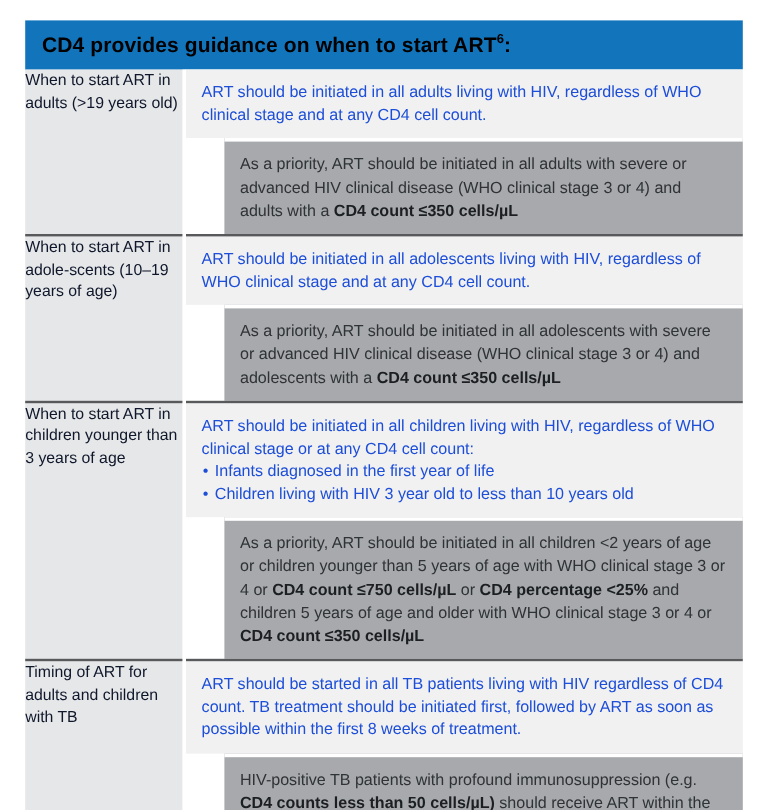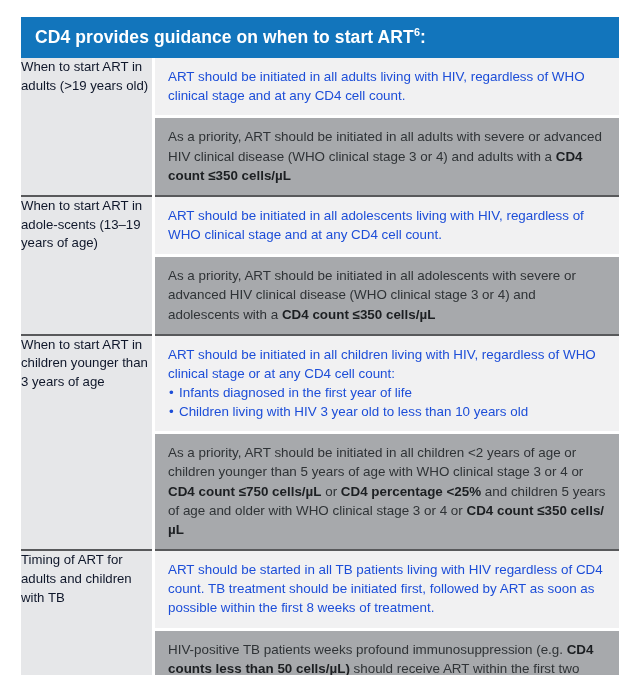--- a/index.html
+++ b/index.html
@@ -18,21 +18,21 @@
   .page {
     position: relative;
     width: 640px;
     height: 675px;
     box-sizing: border-box;
     padding: 17px 21px 0 21px;
   }
 
   .table-header {
     background: #1275bc;
-    color: #ffffff;
+    color: #000000;
     font-size: 17.5px;
     font-weight: bold;
     letter-spacing: 0.1px;
     padding: 10px 14px 11px 14px;
     line-height: 1.15;
   }
   .table-header sup {
     font-size: 0.62em;
     vertical-align: super;
     line-height: 0;
@@ -78,20 +78,21 @@
     padding: 9px 12px 10px 13px;
     box-sizing: border-box;
   }
   .block.light {
     background: #f1f1f2;
     color: #1d4ed8;
   }
   .block.dark {
     background: #a7a9ac;
     color: #2f3336;
+    margin-left: 32px;
   }
   .block + .block {
     border-top: 3px solid #ffffff;
   }
   .block b {
     font-weight: bold;
     color: #1c1f22;
   }
 
   .bullets {
@@ -122,39 +123,39 @@
   <table class="grid">
     <tbody>
         <tr class="major-row first">
           <td class="label-cell">When to start ART in adults (&gt;19 years old)</td>
           <td class="content-cell">
             <div class="block light"><span><span>ART should be initiated in all adults living with HIV, regardless of WHO clinical stage and at any CD4 cell count.</span></span></div>
             <div class="block dark"><span><span>As a priority, ART should be initiated in all adults with severe or advanced HIV clinical disease (WHO clinical stage 3 or 4) and adults with a </span><b>CD4 count ≤350 cells/µL</b></span></div>
           </td>
         </tr>
         <tr class="major-row">
-          <td class="label-cell">When to start ART in adole-scents (13–19 years of age)</td>
+          <td class="label-cell">When to start ART in adole-scents (10–19 years of age)</td>
           <td class="content-cell">
             <div class="block light"><span><span>ART should be initiated in all adolescents living with HIV, regardless of WHO clinical stage and at any CD4 cell count.</span></span></div>
             <div class="block dark"><span><span>As a priority, ART should be initiated in all adolescents with severe or advanced HIV clinical disease (WHO clinical stage 3 or 4) and adolescents with a </span><b>CD4 count ≤350 cells/µL</b></span></div>
           </td>
         </tr>
         <tr class="major-row">
           <td class="label-cell">When to start ART in children younger than 3 years of age</td>
           <td class="content-cell">
             <div class="block light"><span><span>ART should be initiated in all children living with HIV, regardless of WHO clinical stage or at any CD4 cell count:</span></span><ul class="bullets">
                 <li>Infants diagnosed in the first year of life</li>
                 <li>Children living with HIV 3 year old to less than 10 years old</li>
               </ul></div>
             <div class="block dark"><span><span>As a priority, ART should be initiated in all children &lt;2 years of age or children younger than 5 years of age with WHO clinical stage 3 or 4 or </span><b>CD4 count ≤750 cells/µL</b><span> or </span><b>CD4 percentage &lt;25%</b><span> and children 5 years of age and older with WHO clinical stage 3 or 4 or </span><b>CD4 count ≤350 cells/µL</b></span></div>
           </td>
         </tr>
         <tr class="major-row last">
           <td class="label-cell">Timing of ART for adults and children with TB</td>
           <td class="content-cell">
             <div class="block light"><span><span>ART should be started in all TB patients living with HIV regardless of CD4 count. TB treatment should be initiated first, followed by ART as soon as possible within the first 8 weeks of treatment.</span></span></div>
-            <div class="block dark"><span><span>HIV-positive TB patients weeks profound immunosuppression (e.g. </span><b>CD4 counts less than 50 cells/µL)</b><span> should receive ART within the first two weeks of initiating TB treatment.</span></span></div>
+            <div class="block dark"><span><span>HIV-positive TB patients with profound immunosuppression (e.g. </span><b>CD4 counts less than 50 cells/µL)</b><span> should receive ART within the first two weeks of initiating TB treatment.</span></span></div>
           </td>
         </tr>
       </tbody>
   </table>
 
 </div>
 
 </body></html>

